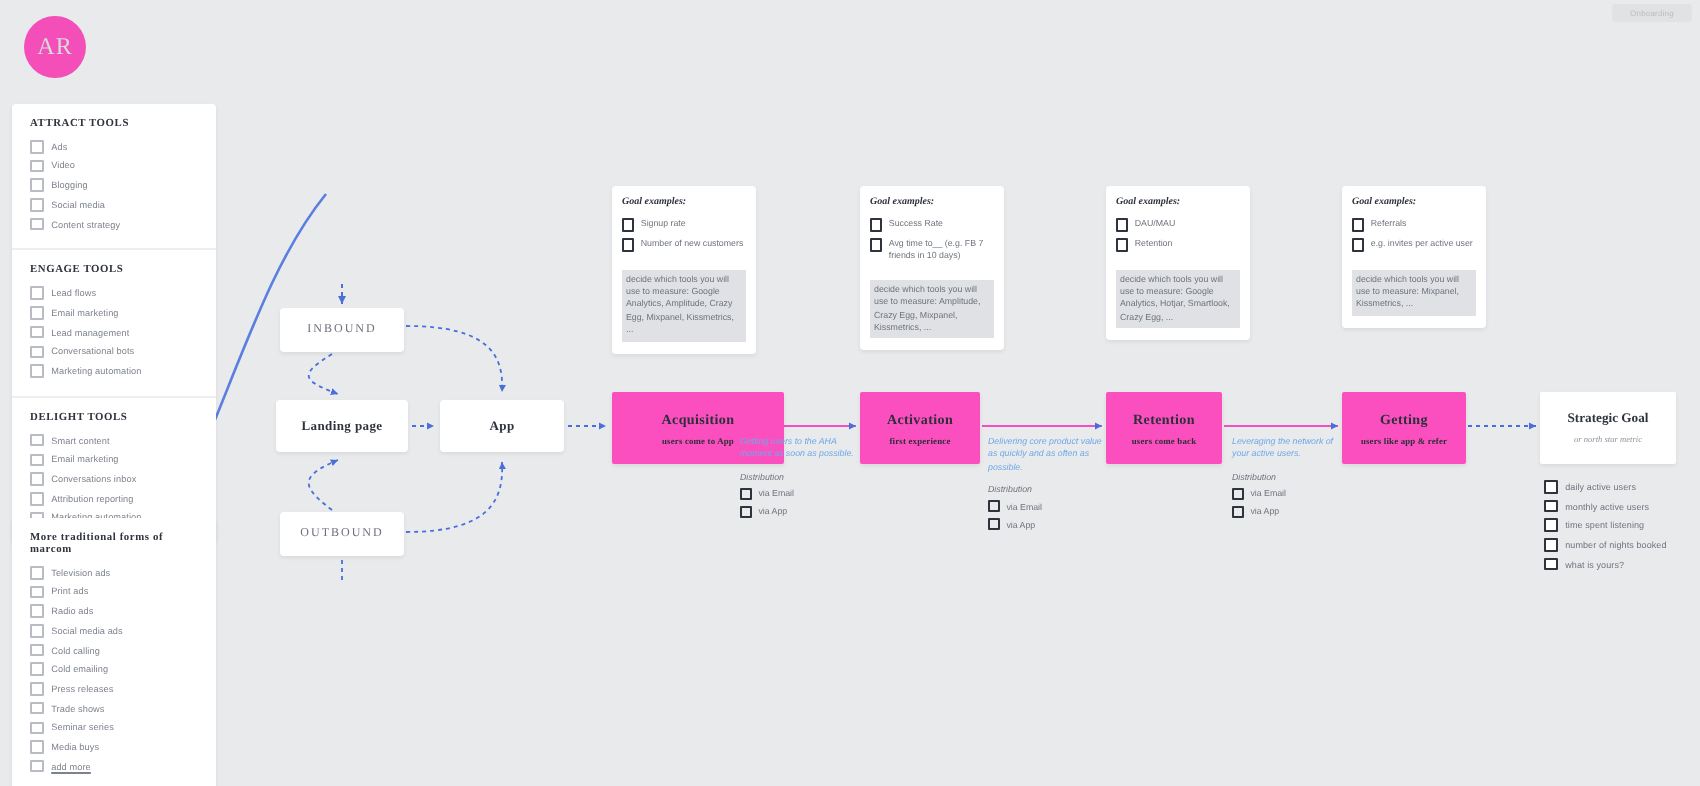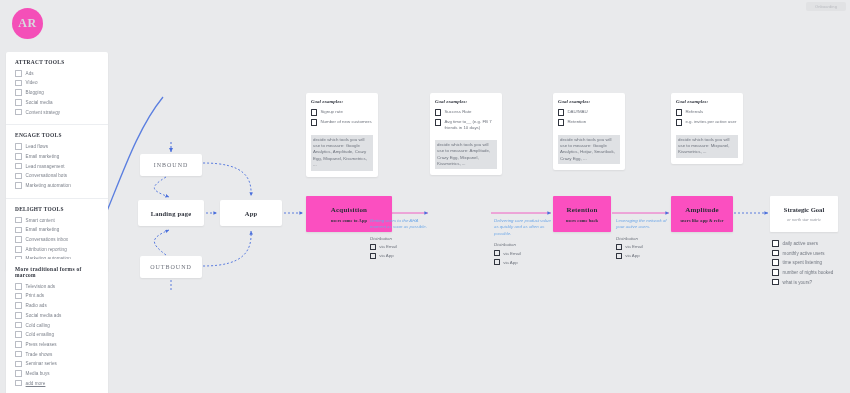--- a/index.html
+++ b/index.html
@@ -17,21 +17,21 @@
     position:absolute;top:2px;left:806px;width:40px;height:9px;
     background:#e1e2e4;border-radius:2px;
     font-size:4px;color:#b9bbc0;text-align:center;line-height:9px;
     letter-spacing:.1px;
   }
 
   
   .avatar{
     position:absolute;left:12px;top:8px;width:31px;height:31px;border-radius:50%;
     background:#f44fb8;color:#d7d9de;font-family:"Liberation Serif",serif;
-    font-size:12px;font-weight:700;display:flex;align-items:center;justify-content:center;
+    font-size:12px;font-weight:400;display:flex;align-items:center;justify-content:center;
     letter-spacing:.5px;
   }
   .brand{position:absolute;left:52px;top:12px;}
   .brand-title{
     font-family:"Liberation Serif",serif;font-weight:700;font-size:9px;
     color:#3b3f4a;letter-spacing:1.1px;
   }
   .brand-sub{
     font-size:5px;color:#9a9da5;letter-spacing:1.3px;margin-top:4px;
   }
@@ -328,26 +328,30 @@
     <span class="node-lbl bold">Landing page</span>
   </div>
   <div class="node" id="app">
     <span class="node-lbl bold">App</span>
   </div>
 
   <div class="stage" id="acquisition">
     <div class="stage-title">Acquisition</div>
     <div class="stage-sub">users come to App</div>
   </div>
+  <div class="stage" id="activation">
+    <div class="stage-title">Activation</div>
+    <div class="stage-sub">first experience</div>
+  </div>
   <div class="stage" id="retention">
     <div class="stage-title">Retention</div>
     <div class="stage-sub">users come back</div>
   </div>
   <div class="stage" id="referral">
-    <div class="stage-title">Amplitude</div>
+    <div class="stage-title">Getting</div>
     <div class="stage-sub">users like app &amp; refer</div>
   </div>
 
   <div id="strategic">
     <div class="st">Strategic Goal</div>
     <div class="ss">or north star metric</div>
   </div>
   <div id="sg-list">
     <div class="chk">
         <span class="box"></span>

